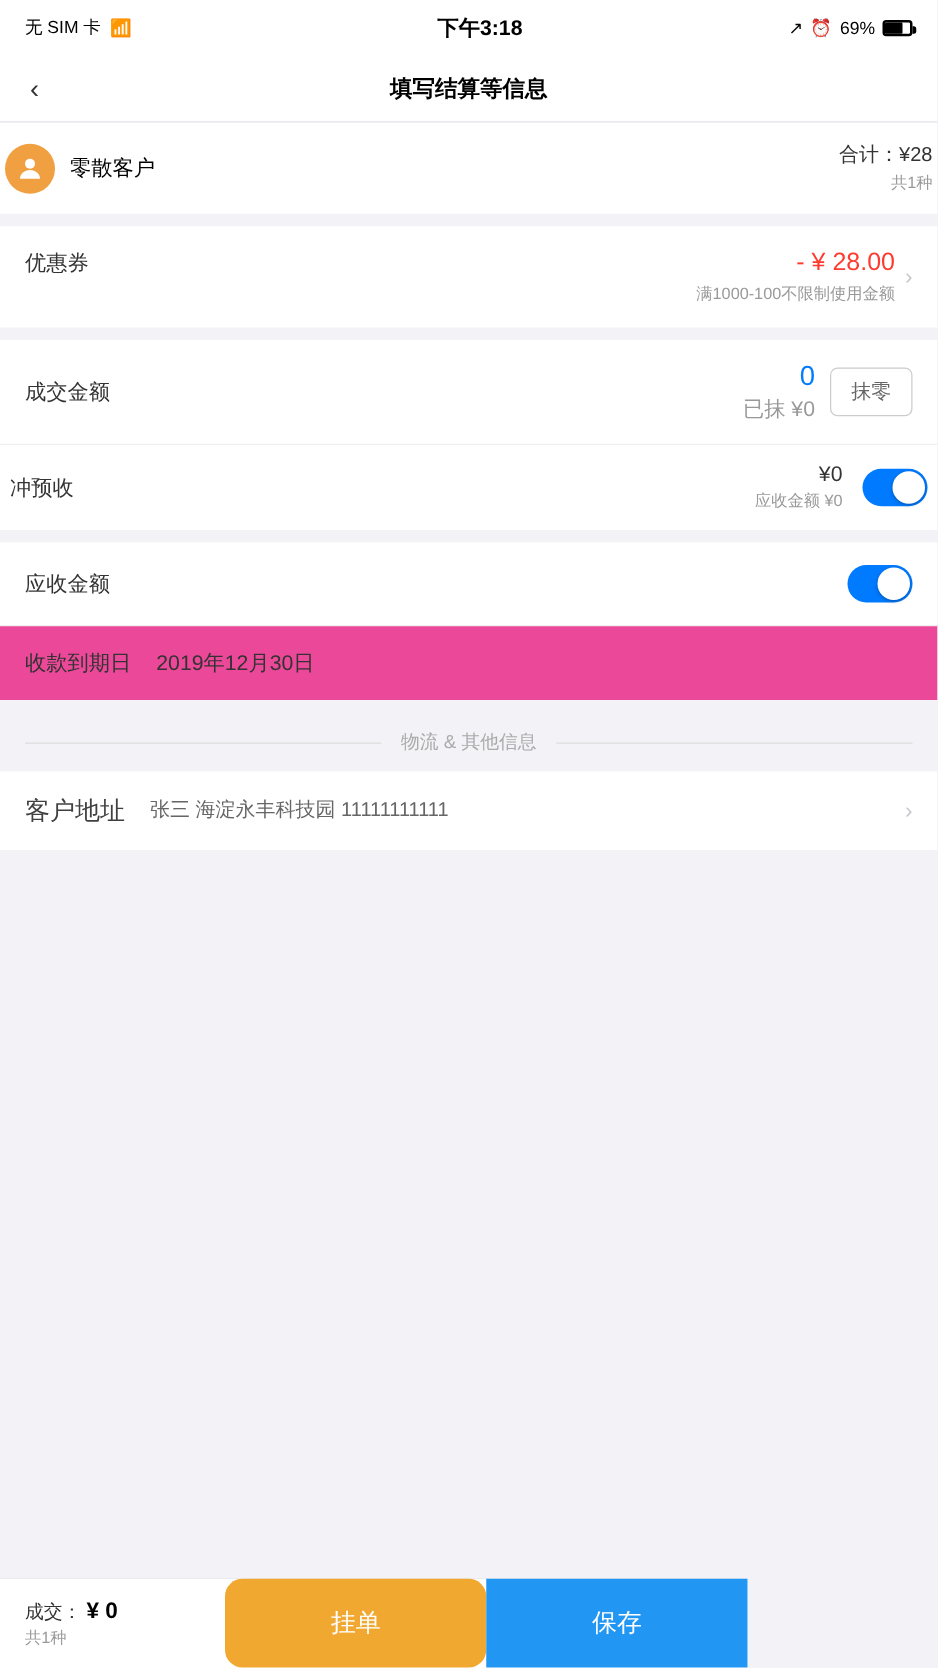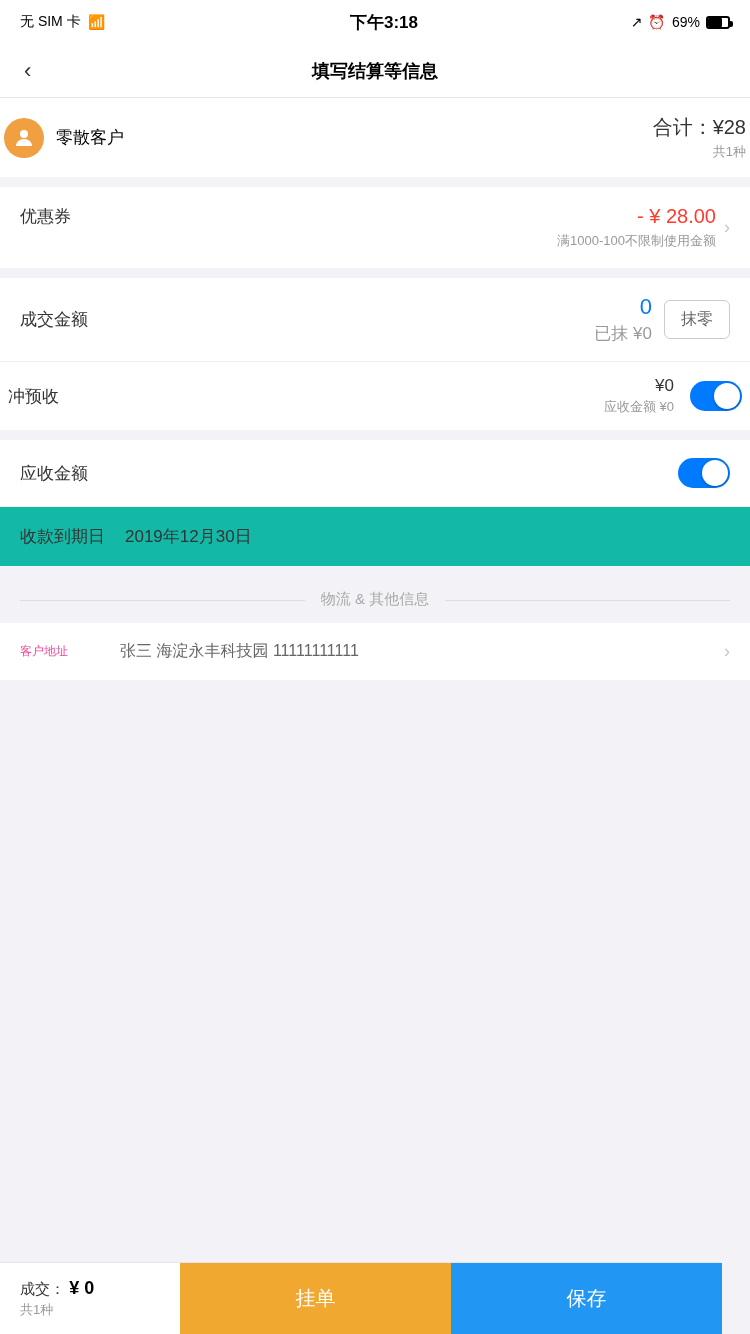--- a/index.html
+++ b/index.html
@@ -88,21 +88,21 @@
     .customer-avatar svg { width: 24px; height: 24px; }
     .customer-name {
       font-size: 17px;
       color: #000;
       font-weight: 500;
     }
     .customer-right {
       text-align: right;
     }
     .customer-total {
-      font-size: 20px;
+      font-size: 16px;
       color: #333;
     }
     .customer-count {
       font-size: 13px;
       color: #999;
       margin-top: 2px;
     }
     .row-chevron {
       color: #c7c7cc;
       font-size: 18px;
@@ -184,21 +184,21 @@
       padding: 18px 20px;
       display: flex;
       align-items: center;
       justify-content: space-between;
       margin-bottom: 0;
     }
     .credit-label { font-size: 17px; color: #333; }
 
     
     .duedate-row {
-      background: #14b8a6;
+      background: #ec4899;
       padding: 18px 20px;
       display: flex;
       align-items: center;
       gap: 20px;
       border-top: 1px solid #f0f0f0;
     }
     .duedate-label { font-size: 17px; color: #333; }
     .duedate-value { font-size: 17px; color: #333; }
 
     
@@ -232,37 +232,37 @@
     }
 
     
     .address-row {
       background: #fff;
       padding: 18px 20px;
       display: flex;
       align-items: center;
       justify-content: space-between;
     }
-    .address-label { font-size: 12px; color: #ec4899; min-width: 80px; }
+    .address-label { font-size: 20px; color: #404040; min-width: 80px; }
     .address-value { font-size: 16px; color: #666; flex: 1; margin-left: 20px; }
     .address-chevron { color: #c7c7cc; font-size: 18px; }
 
     
     .gray-space {
       background: #f2f2f7;
       flex: 1;
       min-height: 200px;
     }
 
     
     .bottom-bar {
       position: fixed;
       bottom: 0;
       left: 0;
-      width: 722px;
+      width: 598px;
       height: 72px;
       background: #fff;
       display: flex;
       align-items: center;
       border-top: 1px solid #e5e5ea;
     }
     .bottom-summary {
       padding: 0 20px;
       min-width: 180px;
     }
@@ -270,20 +270,21 @@
     .bottom-summary-row2 { font-size: 13px; color: #999; margin-top: 2px; }
     .bottom-summary-amount { font-size: 18px; font-weight: 600; color: #000; }
     .bottom-btn-hold {
       flex: 1;
       height: 100%;
       background: #f0a830;
       display: flex;
       align-items: center;
       justify-content: center;
       cursor: pointer;
+      border-radius: 14px;
     }
     .bottom-btn-save {
       flex: 1;
       height: 100%;
       background: #2196f3;
       display: flex;
       align-items: center;
       justify-content: center;
       cursor: pointer;
     }

